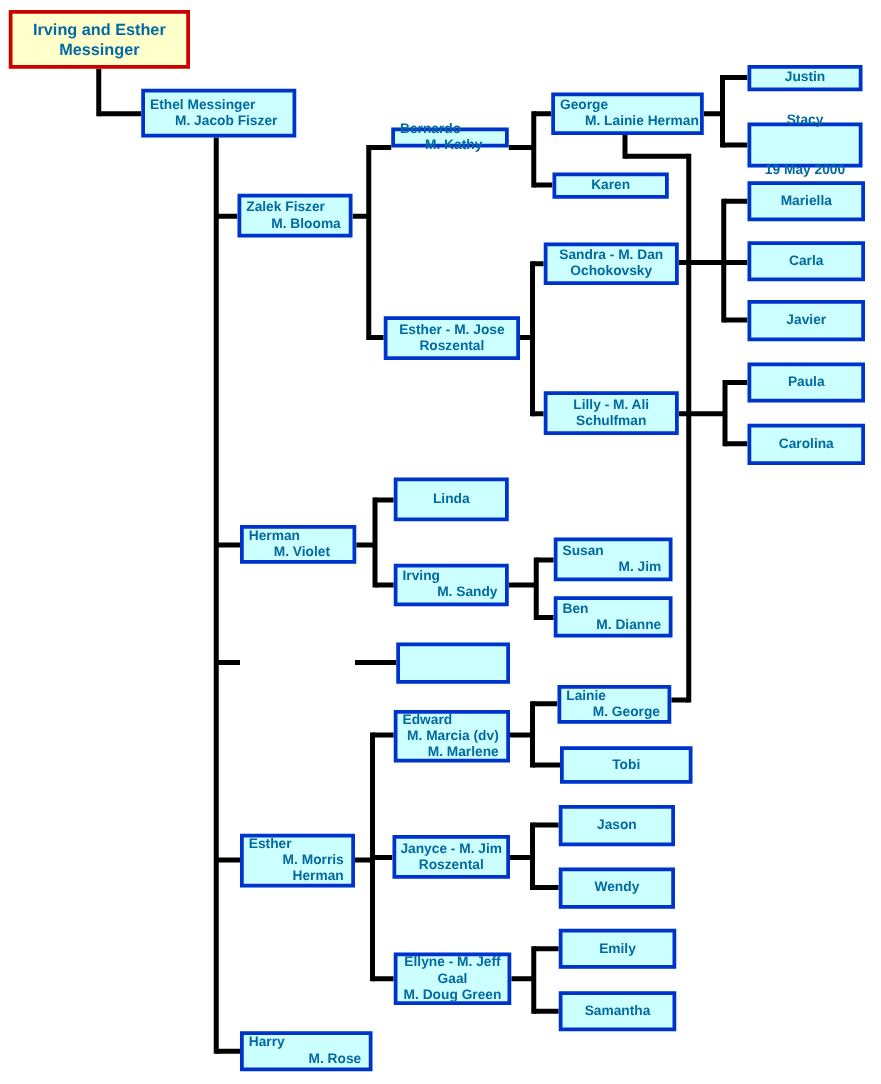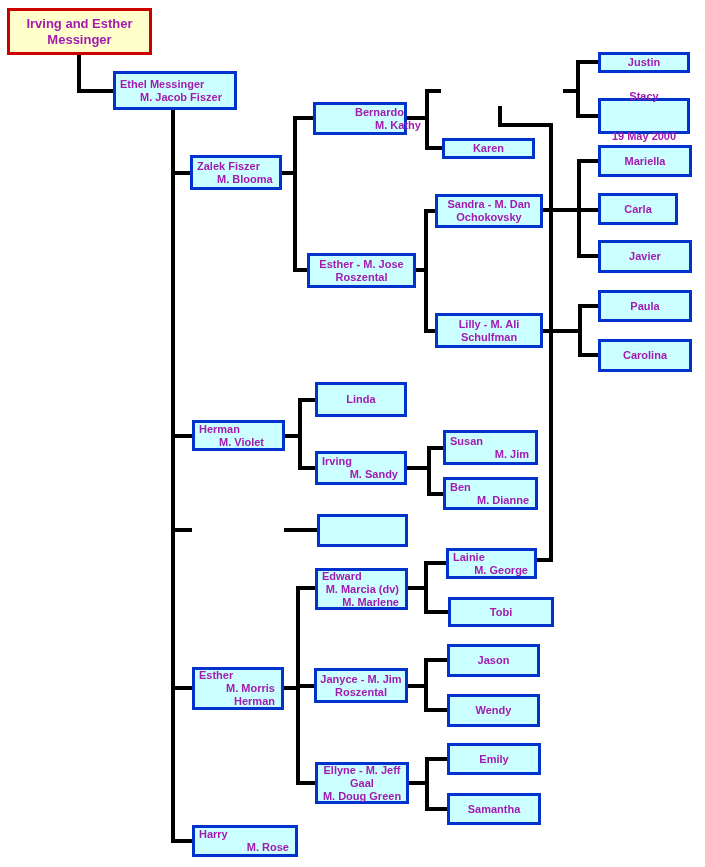--- a/index.html
+++ b/index.html
@@ -16,21 +16,21 @@
   .node {
     position: absolute;
     box-sizing: border-box;
     border: 3px solid #0033CC;
     background: #CCFFFF;
     display: flex;
     flex-direction: column;
     justify-content: center;
     font-size: 11px;
     font-weight: bold;
-    color: #a21caf;
+    color: #0369a1;
     line-height: 13px;
     white-space: nowrap;
   }
   .node.root {
     border: 3px solid #CC0000;
     background: #FFFFCC;
     font-size: 13px;
     line-height: 16px;
   }
   .node.vtop { justify-content: flex-start; padding-top: 2px; }
@@ -111,23 +111,27 @@
       <span class="line ac">Messinger</span>
     </div>
     <div class="node" style="left: 190px; top: 155px; width: 92px; height: 35px; border-color: rgb(0, 51, 204); background: rgb(204, 255, 255);">
       <span class="line al">Zalek Fiszer</span>
       <span class="line ai">M. Blooma</span>
     </div>
     <div class="node" style="left: 113px; top: 71px; width: 124px; height: 39px; border-color: rgb(0, 51, 204); background: rgb(204, 255, 255);">
       <span class="line al">Ethel Messinger</span>
       <span class="line ai">M. Jacob Fiszer</span>
     </div>
-    <div class="node" style="left: 313px; top: 102px; width: 94px; height: 33px; border-color: rgb(0, 51, 204); background: rgb(204, 255, 255); padding-left: 35px;">
+    <div class="node" style="left: 313px; top: 102px; width: 94px; height: 16px; border-color: rgb(0, 51, 204); background: rgb(204, 255, 255);">
       <span class="line al">Bernardo</span>
       <span class="line ai">M. Kathy</span>
+    </div>
+    <div class="node" style="left: 441px; top: 74px; width: 122px; height: 34px; border-color: rgb(0, 51, 204); background: rgb(204, 255, 255);">
+      <span class="line al">George</span>
+      <span class="line ai">M. Lainie Herman</span>
     </div>
     <div class="node" style="left: 442px; top: 138px; width: 93px; height: 21px; border-color: rgb(0, 51, 204); background: rgb(204, 255, 255);">
       <span class="line ac">Karen</span>
     </div>
     <div class="node" style="left: 598px; top: 52px; width: 92px; height: 21px; border-color: rgb(0, 51, 204); background: rgb(204, 255, 255);">
       <span class="line ac">Justin</span>
     </div>
     <div class="node" style="left: 598px; top: 98px; width: 92px; height: 36px; border-color: rgb(0, 51, 204); background: rgb(204, 255, 255); gap: 27px;">
       <span class="line ac">Stacy</span>
       <span class="line ac">19 May 2000</span>
@@ -140,21 +144,21 @@
       <span class="line ac">Esther - M. Jose</span>
       <span class="line ac">Roszental</span>
     </div>
     <div class="node" style="left: 435px; top: 313px; width: 108px; height: 35px; border-color: rgb(0, 51, 204); background: rgb(204, 255, 255);">
       <span class="line ac">Lilly - M. Ali</span>
       <span class="line ac">Schulfman</span>
     </div>
     <div class="node" style="left: 598px; top: 145px; width: 94px; height: 32px; border-color: rgb(0, 51, 204); background: rgb(204, 255, 255);">
       <span class="line ac">Mariella</span>
     </div>
-    <div class="node" style="left: 598px; top: 193px; width: 80px; height: 32px; border-color: rgb(0, 51, 204); background: rgb(204, 255, 255);">
+    <div class="node" style="left: 598px; top: 193px; width: 94px; height: 32px; border-color: rgb(0, 51, 204); background: rgb(204, 255, 255);">
       <span class="line ac">Carla</span>
     </div>
     <div class="node" style="left: 598px; top: 240px; width: 94px; height: 33px; border-color: rgb(0, 51, 204); background: rgb(204, 255, 255);">
       <span class="line ac">Javier</span>
     </div>
     <div class="node" style="left: 598px; top: 290px; width: 94px; height: 32px; border-color: rgb(0, 51, 204); background: rgb(204, 255, 255);">
       <span class="line ac">Paula</span>
     </div>
     <div class="node" style="left: 598px; top: 339px; width: 94px; height: 33px; border-color: rgb(0, 51, 204); background: rgb(204, 255, 255);">
       <span class="line ac">Carolina</span>

